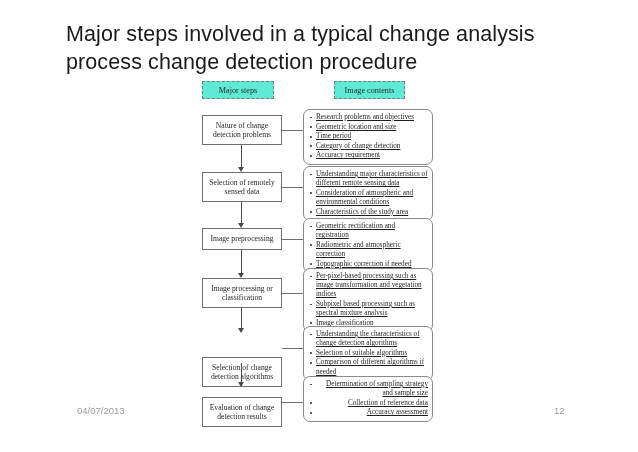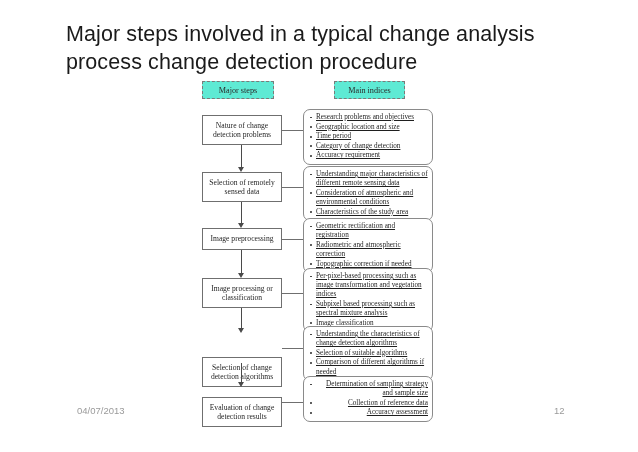--- a/index.html
+++ b/index.html
@@ -160,31 +160,31 @@
   }
 </style>
 </head>
 <body>
 
 <div id="slide-title">Major steps involved in a typical change analysis process change detection procedure</div>
 
 <div id="diagram">
 
   <div class="hdr-box" id="hdr-major">Major steps</div>
-  <div class="hdr-box" id="hdr-main">Main indices</div>
+  <div class="hdr-box" id="hdr-main">Image contents</div>
 
   <div id="nodes">
       <div class="step-box" style="top: 115px; height: 30px;">
         <span>Nature of change detection problems</span>
       </div>
       <div class="h-conn" style="top: 130px;"></div>
       <div class="content-box" style="top: 109px; min-height: 47px;">
         <ul>
           <li>Research problems and objectives</li>
-          <li>Geographic location and size</li>
+          <li>Geometric location and size</li>
           <li>Time period</li>
           <li>Category of change detection</li>
           <li>Accuracy requirement</li>
         </ul>
       </div>
       <div class="v-conn" style="top: 145px; height: 23px;"></div>
       <div class="v-arrow" style="top: 167px;"></div>
       <div class="step-box" style="top: 172px; height: 30px;">
         <span>Selection of remotely sensed data</span>
       </div>

